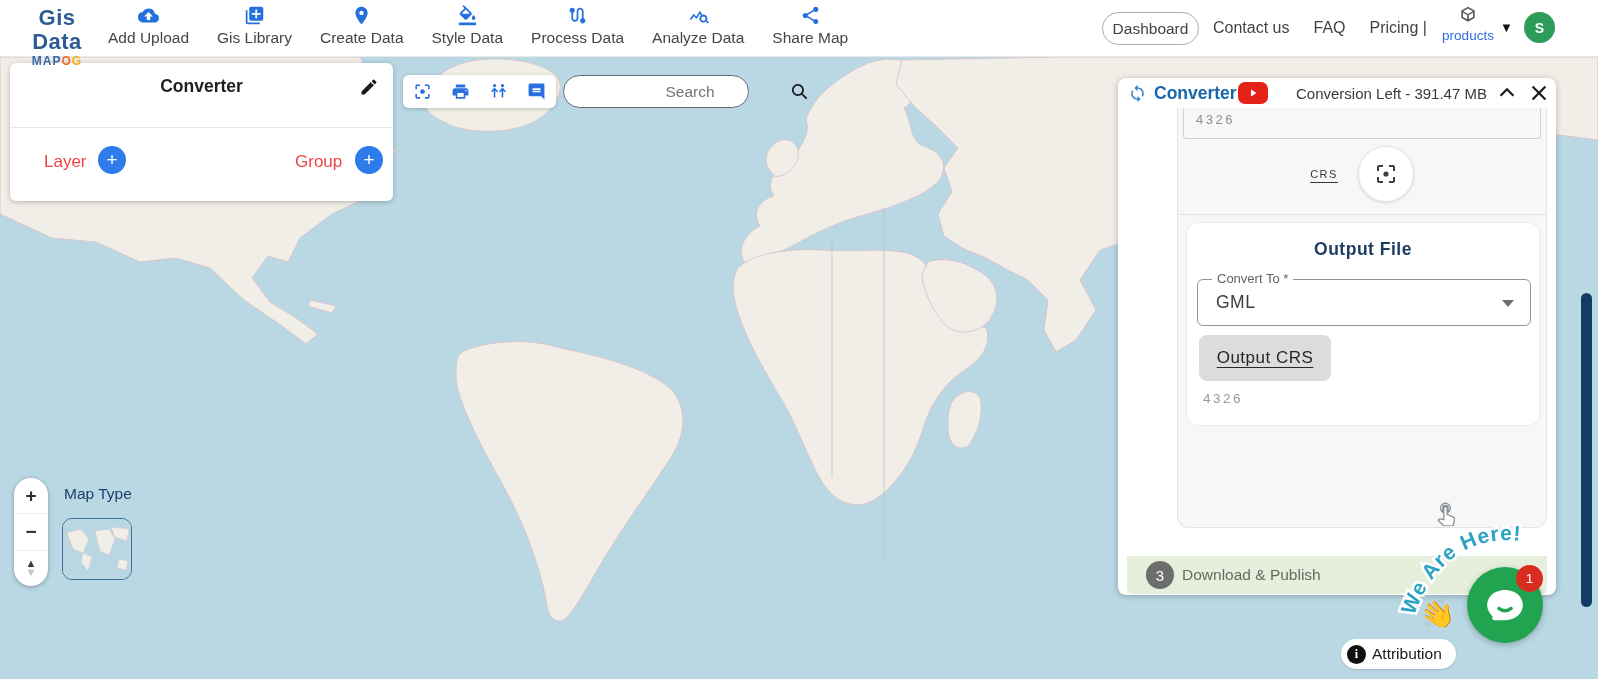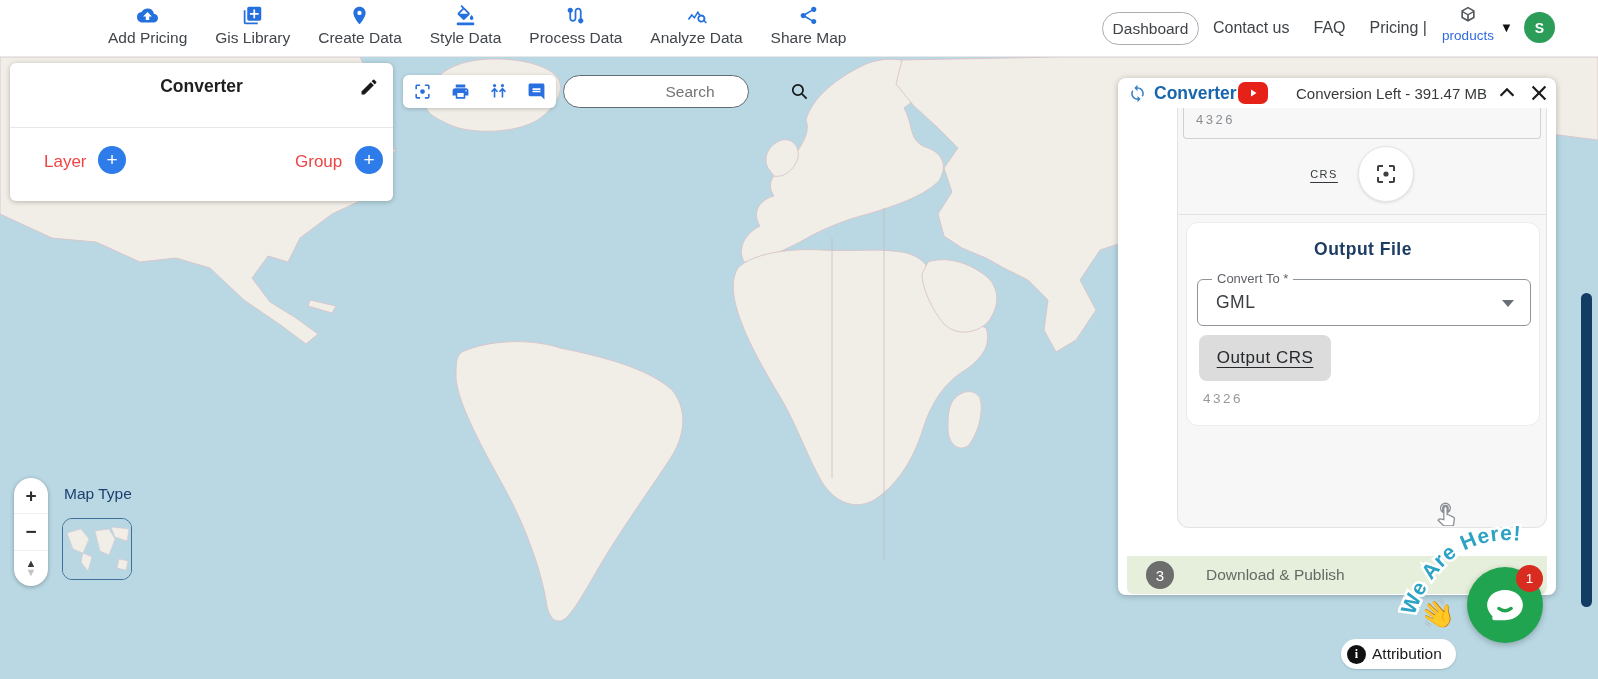--- a/index.html
+++ b/index.html
@@ -89,21 +89,21 @@
 
   .btn-row { position:absolute; left:0; top:347px; width:100%; display:flex; justify-content:center; gap:14px; }
   .btn { height:43px; border:none; border-radius:22px; color:#fff; font-size:17px; letter-spacing:.5px; font-family:"Liberation Sans", sans-serif; cursor:pointer; display:flex; align-items:center; justify-content:center; }
   .btn-convert { width:156px; background:#f5b544; }
   .btn-cancel { width:108px; background:#f45e5e; }
   .hand-cursor { position:absolute; left:255px; top:392px; width:26px; height:26px; z-index:5; }
   .hand-cursor svg { width:26px; height:26px; fill:#fff; stroke:#8a8f94; stroke-width:1.2; }
 
   .step-bar { position:absolute; left:9px; top:478px; width:420px; height:38px; background:#e5efdb; border-radius:0 0 6px 6px; display:flex; align-items:center; }
   .step-circle { width:28px; height:28px; border-radius:50%; background:#6d6d6d; color:#fff; font-size:15px; display:flex; align-items:center; justify-content:center; margin-left:19px; }
-  .step-label { margin-left:32px; font-size:15.5px; color:#666a66; }
+  .step-label { margin-left:8px; font-size:15.5px; color:#666a66; }
 
   
   .scrollbar-thumb { position:absolute; left:1581px; top:293px; width:11px; height:314px; background:#123c63; border-radius:6px; z-index:50; cursor:pointer; }
   .chat-bubble { position:absolute; left:1467px; top:567px; width:76px; height:76px; border-radius:50%; background:#21a44f; box-shadow:0 2px 6px rgba(0,0,0,.25); z-index:45; display:flex; align-items:center; justify-content:center; cursor:pointer; }
   .chat-bubble svg { width:44px; height:44px; }
   .chat-badge { position:absolute; left:1516px; top:565px; width:27px; height:27px; border-radius:50%; background:#d92c20; color:#fff; font-size:13.5px; display:flex; align-items:center; justify-content:center; z-index:46; }
   .wave-emoji { position:absolute; left:1420px; top:598px; font-size:28px; transform:rotate(-15deg); z-index:45; }
   .arc-text-svg { position:absolute; left:1398px; top:500px; width:200px; height:130px; z-index:44; }
   .arc-text-svg text { font-family:"Liberation Sans", sans-serif; font-size:21px; font-weight:bold; fill:#2ca3c4; stroke:#fff; stroke-width:5px; paint-order:stroke; letter-spacing:1px; }
   .attribution-pill { position:absolute; left:1341px; top:639px; height:30px; padding:0 14px 0 6px; background:#fff; border-radius:16px; display:flex; align-items:center; gap:6px; z-index:45; cursor:pointer; box-shadow:0 1px 2px rgba(0,0,0,.15); }
@@ -136,27 +136,31 @@
       <path d="M902,60 L1060,57 L1598,57 L1598,140 L1440,120 L1300,100 L1200,95 L1168,110 L1190,130 L1170,160 L1140,170 L1150,200 L1120,210 L1130,240 L1100,250 L1080,280 L1096,310 L1076,340 L1056,352 L1044,330 L1048,300 L1028,280 L1004,268 L986,258 L962,248 L944,236 L938,214 L952,192 L944,168 L958,148 L936,126 L914,106 L896,84 Z"></path>
     </g>
     <g stroke="#c9b6be" stroke-width="1" opacity="0.7">
       <line x1="832" y1="238" x2="832" y2="478"></line>
       <line x1="884" y1="208" x2="884" y2="560"></line>
     </g>
   </svg>
 </div>
 
 <div class="navbar">
+  <div class="brand">
+    <div class="brand-line1">Gis Data</div>
+    <div class="brand-line2"><span class="brand-map">MAP</span><span class="brand-o">O</span><span class="brand-g">G</span></div>
+  </div>
 
   <div class="nav-items">
     <div class="nav-item">
       <svg viewBox="0 0 24 24">
           <path d="M19.35 10.04A7.49 7.49 0 0 0 12 4C9.11 4 6.6 5.64 5.35 8.04A5.994 5.994 0 0 0 0 14c0 3.31 2.69 6 6 6h13c2.76 0 5-2.24 5-5 0-2.64-2.05-4.78-4.65-4.96zM14 13v4h-4v-4H7l5-5 5 5h-3z"></path>
         </svg>
-      <span class="lbl">Add Pricing</span>
+      <span class="lbl">Add Upload</span>
     </div>
     <div class="nav-item">
       <svg viewBox="0 0 24 24">
           <path d="M20 2H8c-1.1 0-2 .9-2 2v12c0 1.1.9 2 2 2h12c1.1 0 2-.9 2-2V4c0-1.1-.9-2-2-2zm-1 9h-4v4h-2v-4H9V9h4V5h2v4h4v2zM4 6H2v14c0 1.1.9 2 2 2h14v-2H4V6z"></path>
         </svg>
       <span class="lbl">Gis Library</span>
     </div>
     <div class="nav-item">
       <svg viewBox="0 0 24 24">
           <path d="M12 2C8.13 2 5 5.13 5 9c0 5.25 7 13 7 13s7-7.75 7-13c0-3.87-3.13-7-7-7zm0 9.5A2.5 2.5 0 1 1 12 6.5a2.5 2.5 0 0 1 0 5z"></path>

